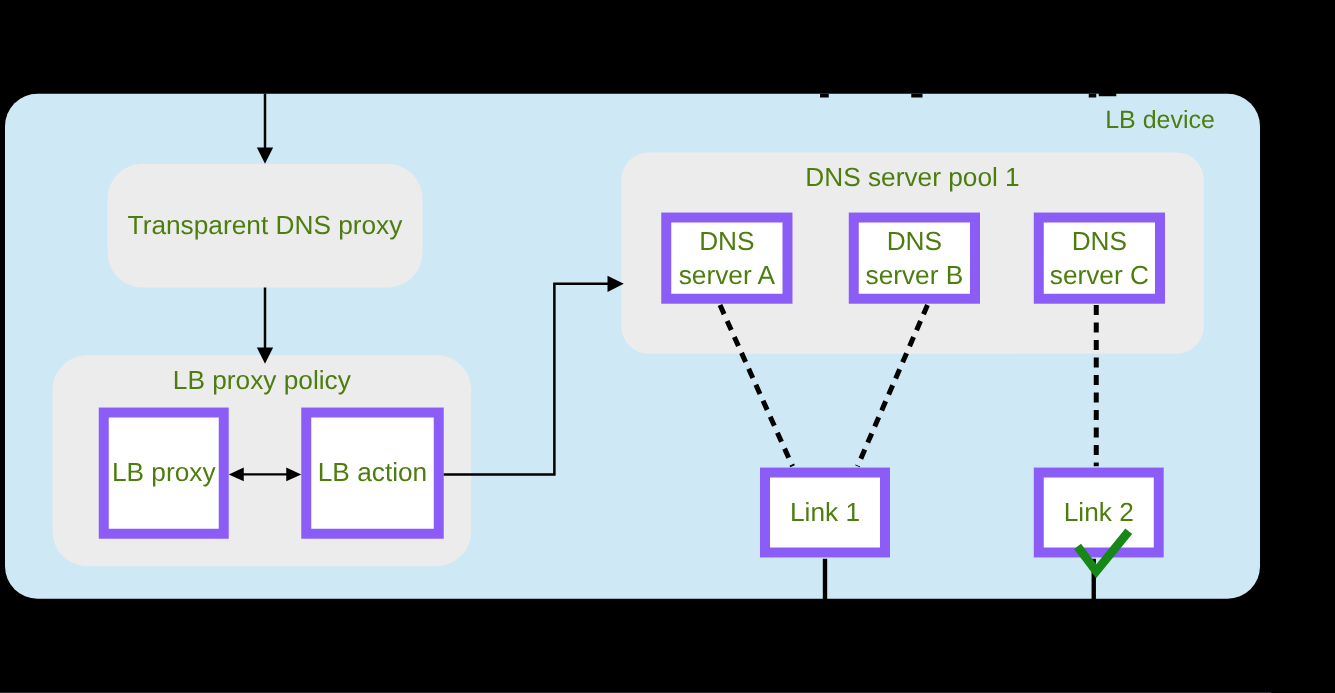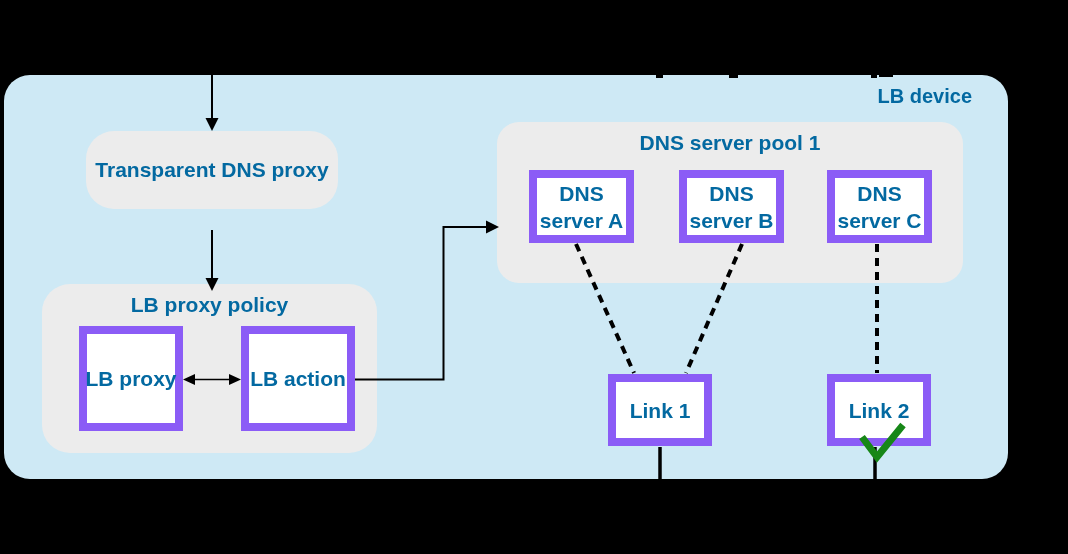--- a/index.html
+++ b/index.html
@@ -6,23 +6,22 @@
     margin: 0;
     padding: 0;
     background: #000000;
   }
   #canvas {
     position: relative;
     width: 1068px;
     height: 554px;
     background: #000000;
     font-family: "Liberation Sans", sans-serif;
-    color: #0369a1;
+    color: #4d7c0f;
     overflow: hidden;
-    font-weight: bold;
   }
   
   .device {
     position: absolute;
     left: 4px;
     top: 75px;
     width: 1004px;
     height: 404px;
     background: #cee9f5;
     border-radius: 26px;
@@ -37,21 +36,21 @@
   
   .group {
     position: absolute;
     background: #ececec;
     border-radius: 28px;
   }
   .group-proxy {
     left: 86px;
     top: 131px;
     width: 252px;
-    height: 78px;
+    height: 99px;
     display: flex;
     align-items: center;
     justify-content: center;
     font-size: 21px;
     white-space: nowrap;
   }
   .group-policy {
     left: 42px;
     top: 284px;
     width: 335px;

